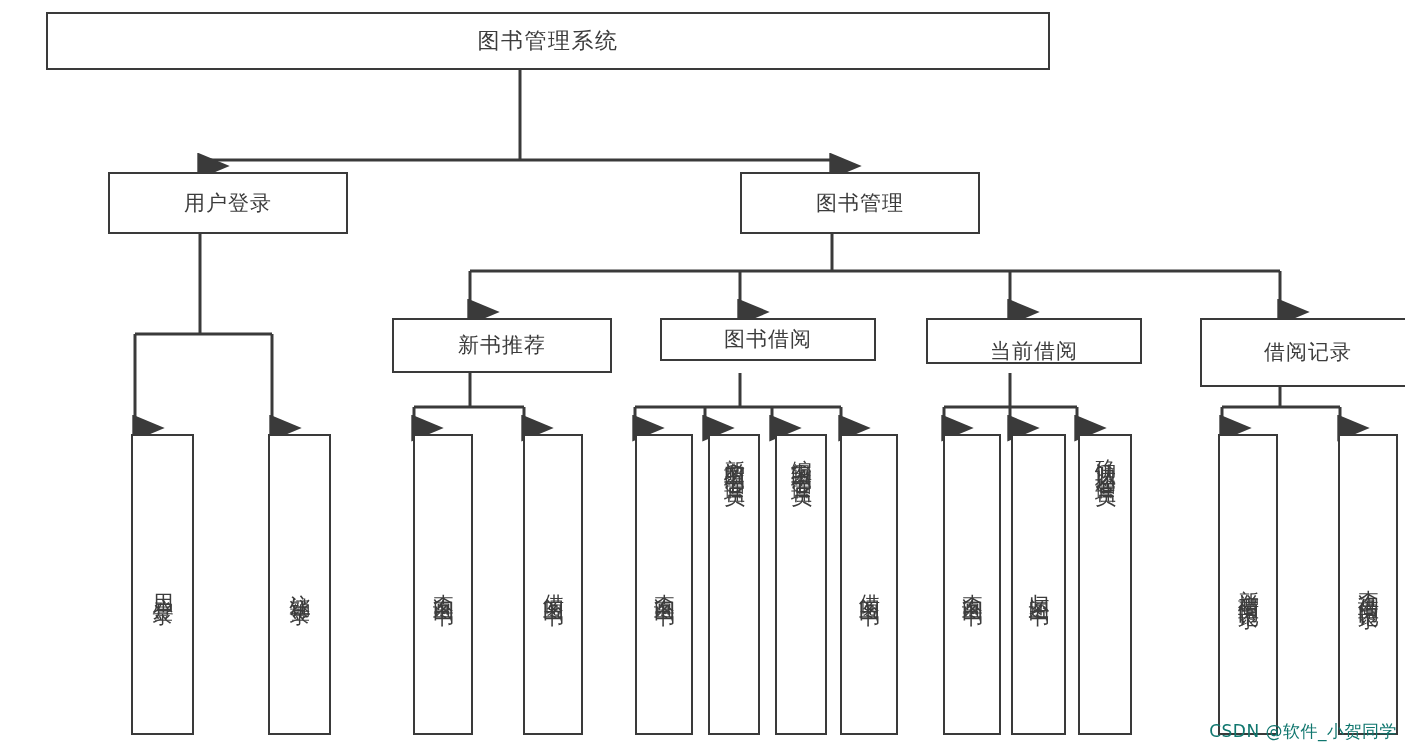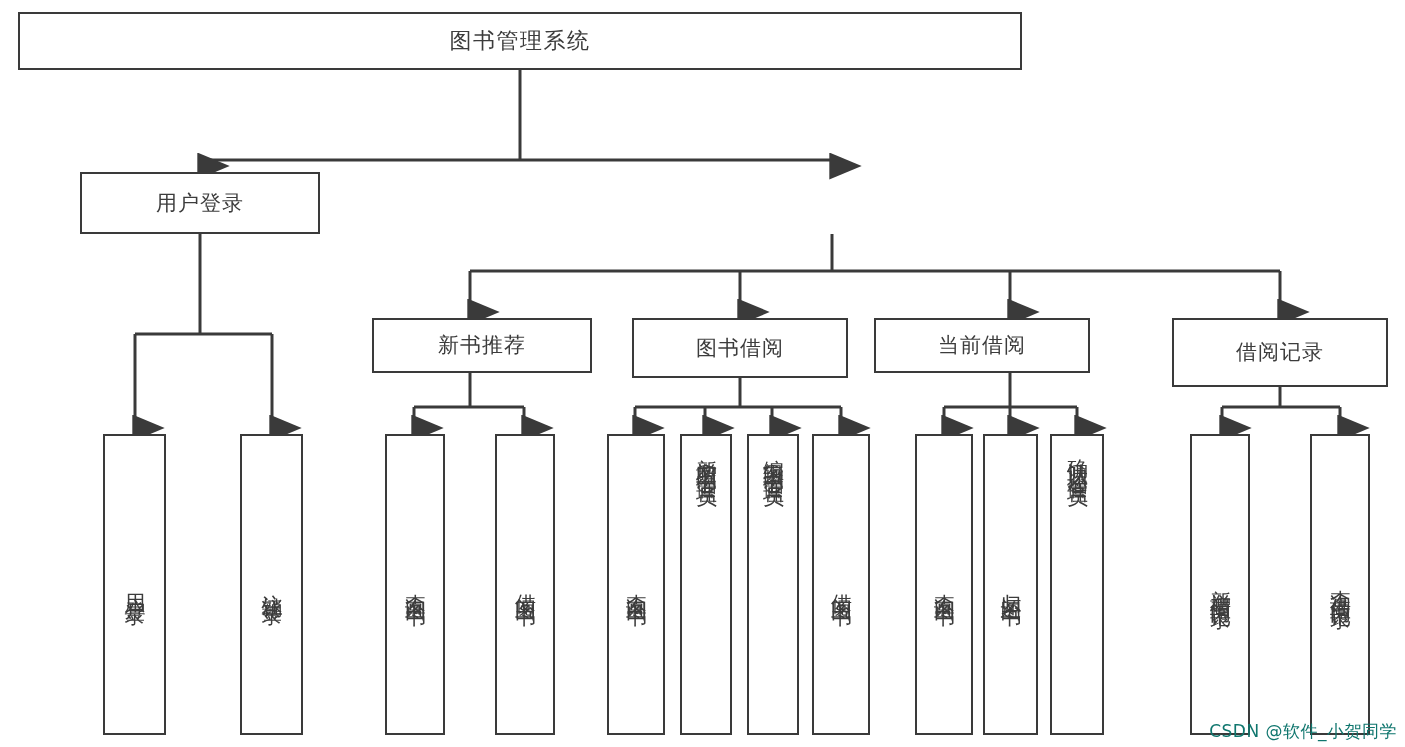--- a/index.html
+++ b/index.html
@@ -29,20 +29,21 @@
   }
   .node-box {
     position: absolute;
     box-sizing: border-box;
     background: #ffffff;
     border: 2px solid #3a3a3a;
     display: flex;
     align-items: center;
     justify-content: center;
     overflow: hidden;
+    margin-left: 28px;
   }
   .node-label {
     color: #3c3c3c;
     line-height: 1.05;
     white-space: nowrap;
     text-align: center;
   }
   
   .node-h .node-label {
     font-size: 21px;
@@ -136,28 +137,31 @@
     </g>
   </svg>
 
   <div class="node-box node-h node-root" style="left:18px; top:12px; width:1004px; height:58px;">
     <span class="node-label">图书管理系统</span>
   </div>
 
   <div class="node-box node-h" style="left:80px; top:172px; width:240px; height:62px;">
     <span class="node-label">用户登录</span>
   </div>
-
-  <div class="node-box node-h" style="left:372px; top:318px; width:220px; height:55px;">
+  <div class="node-box node-h" style="left:712px; top:172px; width:240px; height:62px;">
+    <span class="node-label">图书管理</span>
+  </div>
+
+  <div class="node-box node-h" style="left:364px; top:318px; width:220px; height:55px;">
     <span class="node-label">新书推荐</span>
   </div>
-  <div class="node-box node-h" style="left:632px; top:318px; width:216px; height:60px;">
+  <div class="node-box node-h" style="left:632px; top:318px; width:216px; height:43px;">
     <span class="node-label">图书借阅</span>
   </div>
-  <div class="node-box node-h" style="left:874px; top:318px; width:216px; height:55px;">
+  <div class="node-box node-h" style="left:898px; top:318px; width:216px; height:46px;align-items:flex-end;">
     <span class="node-label">当前借阅</span>
   </div>
   <div class="node-box node-h" style="left:1172px; top:318px; width:216px; height:69px;">
     <span class="node-label">借阅记录</span>
   </div>
 
   <div class="node-box node-v center-text" style="left:103px; top:434px; width:63px; height:301px;">
     <span class="node-label">用户登录</span>
   </div>
   <div class="node-box node-v center-text" style="left:240px; top:434px; width:63px; height:301px;">

